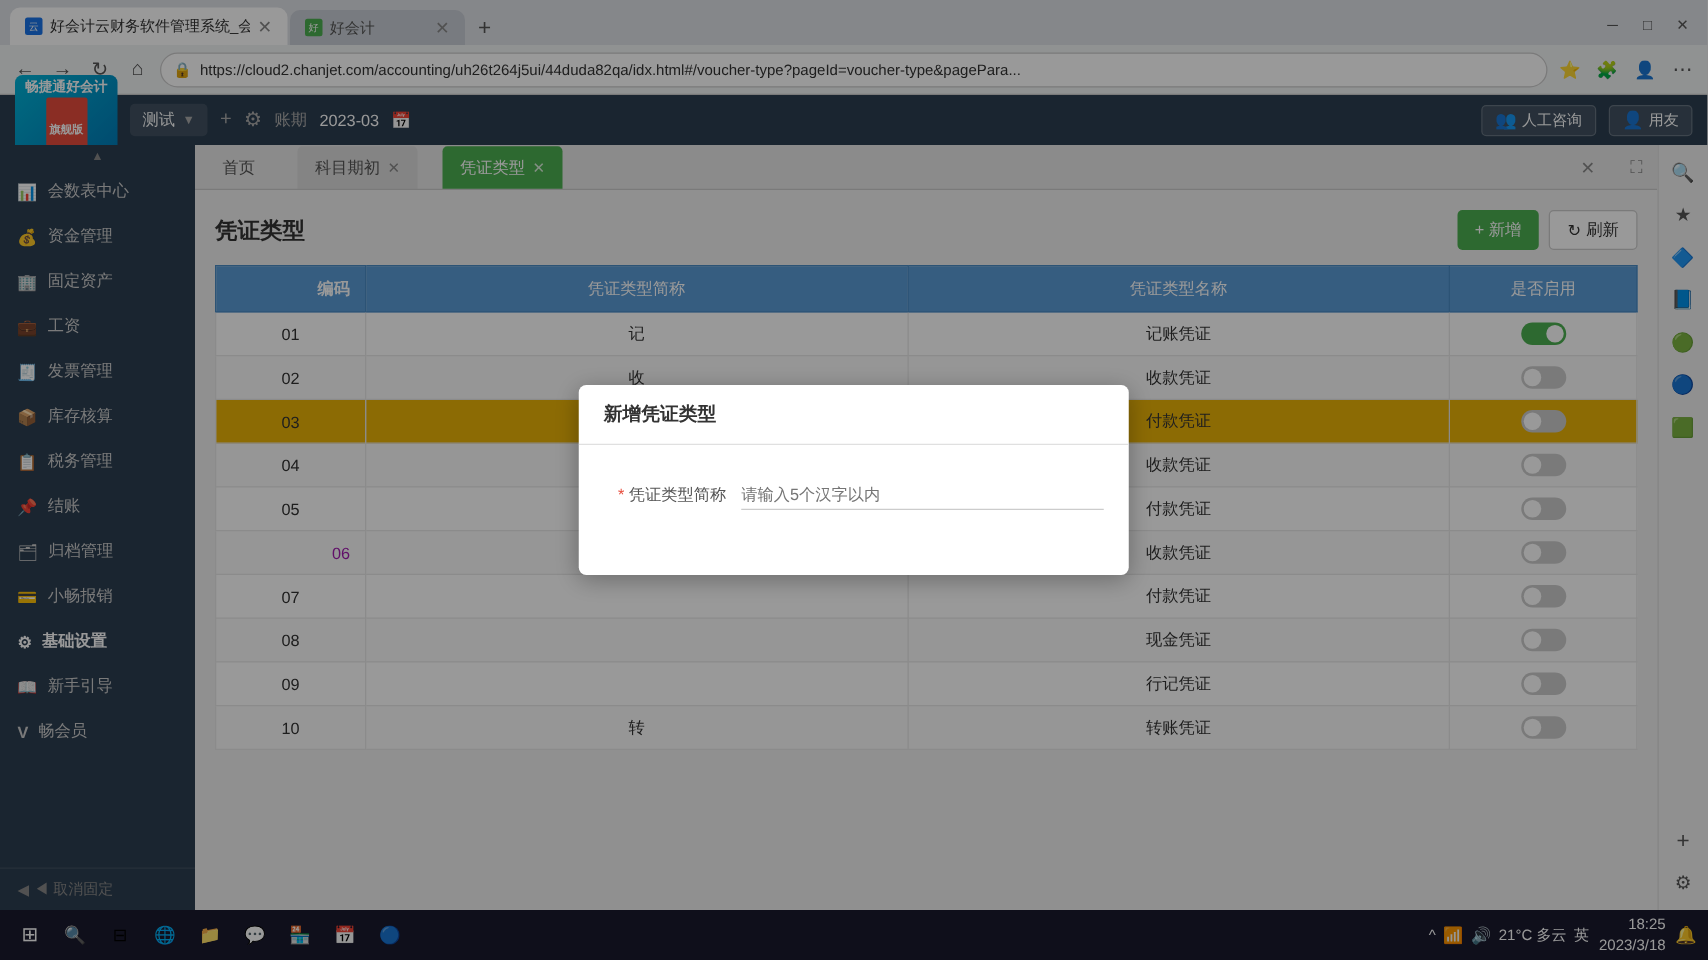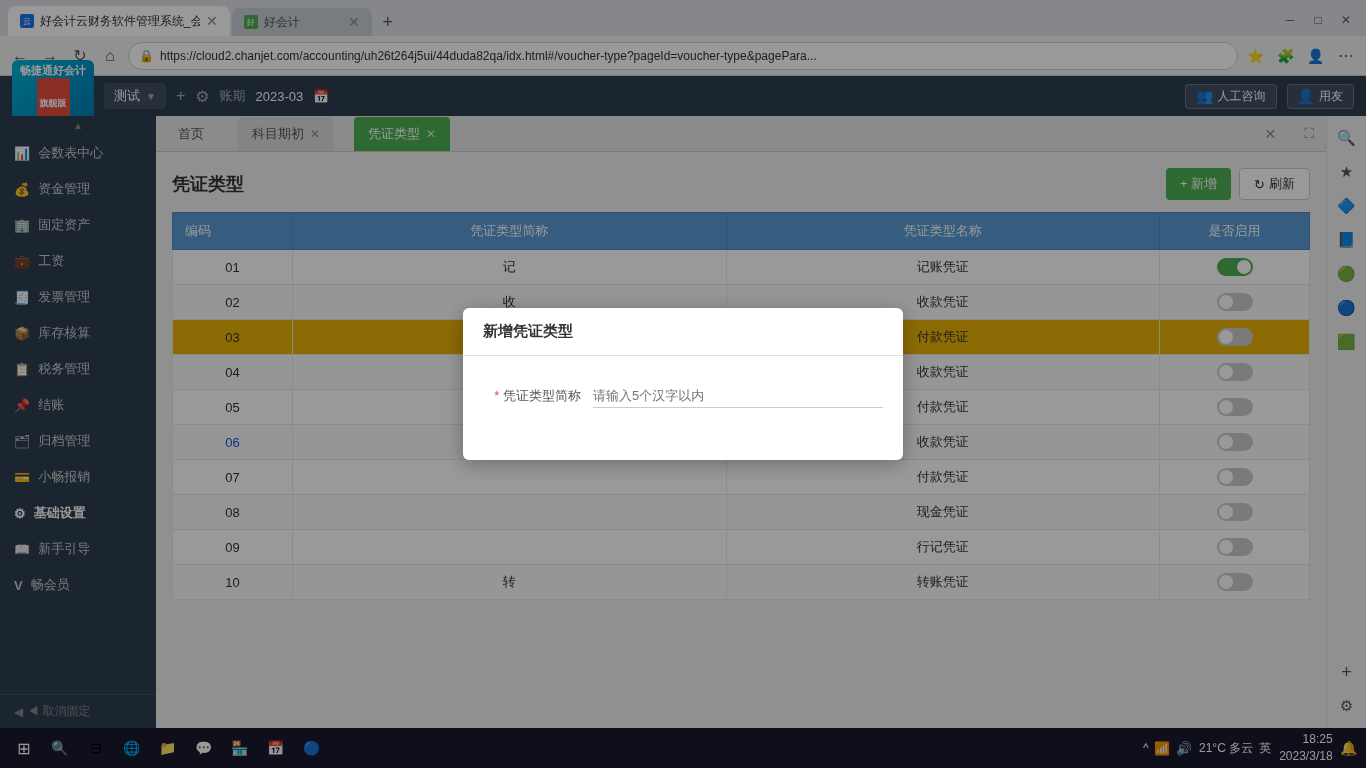--- a/index.html
+++ b/index.html
@@ -160,21 +160,21 @@
           <button style="background:white;color:#333;border:1px solid #ccc;border-radius:4px;padding:6px 14px;cursor:pointer;font-size:13px;display:flex;align-items:center;gap:4px;">
             <span>↻</span>
             <span>刷新</span>
           </button>
         </div>
       </div>
 
       <table style="width:100%;border-collapse:collapse;background:white;">
         <thead>
           <tr style="background:#5b9bd5;color:white;">
-            <th style="padding:9px 12px;text-align:left;font-size:13px;font-weight:normal;border:1px solid #4a8ac4;width:120px;">编码</th>
+            <th style="padding:9px 12px;text-align:right;font-size:13px;font-weight:bold;border:1px solid #4a8ac4;width:120px;">编码</th>
             <th style="padding:9px 12px;text-align:center;font-size:13px;font-weight:normal;border:1px solid #4a8ac4;">凭证类型简称</th>
             <th style="padding:9px 12px;text-align:center;font-size:13px;font-weight:normal;border:1px solid #4a8ac4;">凭证类型名称</th>
             <th style="padding:9px 12px;text-align:center;font-size:13px;font-weight:normal;border:1px solid #4a8ac4;width:150px;">是否启用</th>
           </tr>
         </thead>
         <tbody id="table-body">
         <tr style="border-bottom: 1px solid rgb(232, 232, 232); background: white;">
               <td style="padding: 8px 12px; text-align: center; font-size: 13px; color: rgb(51, 51, 51); border: 1px solid rgb(232, 232, 232);">01</td>
               <td style="padding: 8px 12px; text-align: center; font-size: 13px; color: rgb(51, 51, 51); border: 1px solid rgb(232, 232, 232);">记</td>
               <td style="padding: 8px 12px; text-align: center; font-size: 13px; color: rgb(51, 51, 51); border: 1px solid rgb(232, 232, 232);">记账凭证</td>
@@ -198,21 +198,21 @@
               <td style="padding: 8px 12px; text-align: center; font-size: 13px; color: rgb(51, 51, 51); border: 1px solid rgb(232, 232, 232);">收款凭证</td>
               <td style="padding: 8px 12px; text-align: center; border: 1px solid rgb(232, 232, 232);"><span style="width: 36px; height: 18px; background: rgb(204, 204, 204); border-radius: 9px; display: inline-block; position: relative; cursor: pointer; vertical-align: middle;"><span style="width:14px;height:14px;background:white;border-radius:50%;position:absolute;top:2px;left:2px;"></span></span></td>
             </tr>
             <tr style="border-bottom: 1px solid rgb(232, 232, 232); background: white;">
               <td style="padding: 8px 12px; text-align: center; font-size: 13px; color: rgb(51, 51, 51); border: 1px solid rgb(232, 232, 232);">05</td>
               <td style="padding: 8px 12px; text-align: center; font-size: 13px; color: rgb(51, 51, 51); border: 1px solid rgb(232, 232, 232);"></td>
               <td style="padding: 8px 12px; text-align: center; font-size: 13px; color: rgb(51, 51, 51); border: 1px solid rgb(232, 232, 232);">付款凭证</td>
               <td style="padding: 8px 12px; text-align: center; border: 1px solid rgb(232, 232, 232);"><span style="width: 36px; height: 18px; background: rgb(204, 204, 204); border-radius: 9px; display: inline-block; position: relative; cursor: pointer; vertical-align: middle;"><span style="width:14px;height:14px;background:white;border-radius:50%;position:absolute;top:2px;left:2px;"></span></span></td>
             </tr>
             <tr style="border-bottom: 1px solid rgb(232, 232, 232); background: rgb(250, 250, 250);">
-              <td style="padding: 8px 12px; text-align: center; font-size: 13px; color: #1d4ed8; border: 1px solid rgb(232, 232, 232);">06</td>
+              <td style="padding: 8px 12px; text-align: right; font-size: 13px; color: #a21caf; border: 1px solid rgb(232, 232, 232);">06</td>
               <td style="padding: 8px 12px; text-align: center; font-size: 13px; color: rgb(51, 51, 51); border: 1px solid rgb(232, 232, 232);"></td>
               <td style="padding: 8px 12px; text-align: center; font-size: 13px; color: rgb(51, 51, 51); border: 1px solid rgb(232, 232, 232);">收款凭证</td>
               <td style="padding: 8px 12px; text-align: center; border: 1px solid rgb(232, 232, 232);"><span style="width: 36px; height: 18px; background: rgb(204, 204, 204); border-radius: 9px; display: inline-block; position: relative; cursor: pointer; vertical-align: middle;"><span style="width:14px;height:14px;background:white;border-radius:50%;position:absolute;top:2px;left:2px;"></span></span></td>
             </tr>
             <tr style="border-bottom: 1px solid rgb(232, 232, 232); background: white;">
               <td style="padding: 8px 12px; text-align: center; font-size: 13px; color: rgb(51, 51, 51); border: 1px solid rgb(232, 232, 232);">07</td>
               <td style="padding: 8px 12px; text-align: center; font-size: 13px; color: rgb(51, 51, 51); border: 1px solid rgb(232, 232, 232);"></td>
               <td style="padding: 8px 12px; text-align: center; font-size: 13px; color: rgb(51, 51, 51); border: 1px solid rgb(232, 232, 232);">付款凭证</td>
               <td style="padding: 8px 12px; text-align: center; border: 1px solid rgb(232, 232, 232);"><span style="width: 36px; height: 18px; background: rgb(204, 204, 204); border-radius: 9px; display: inline-block; position: relative; cursor: pointer; vertical-align: middle;"><span style="width:14px;height:14px;background:white;border-radius:50%;position:absolute;top:2px;left:2px;"></span></span></td>
             </tr>

